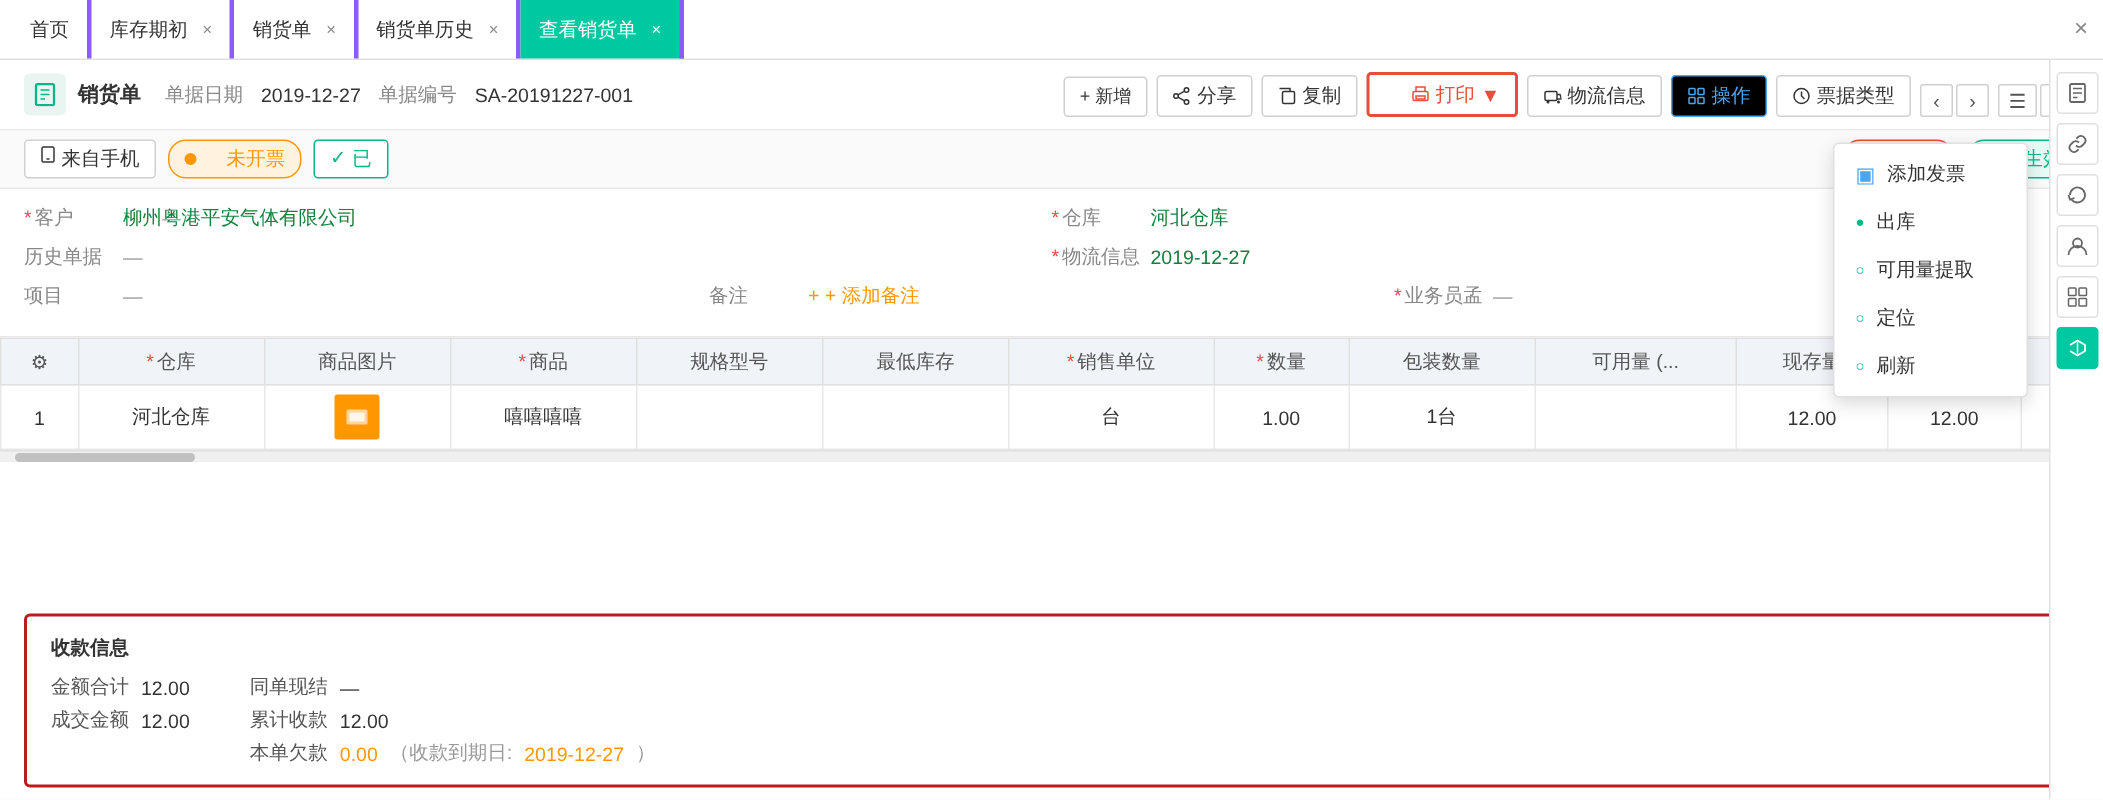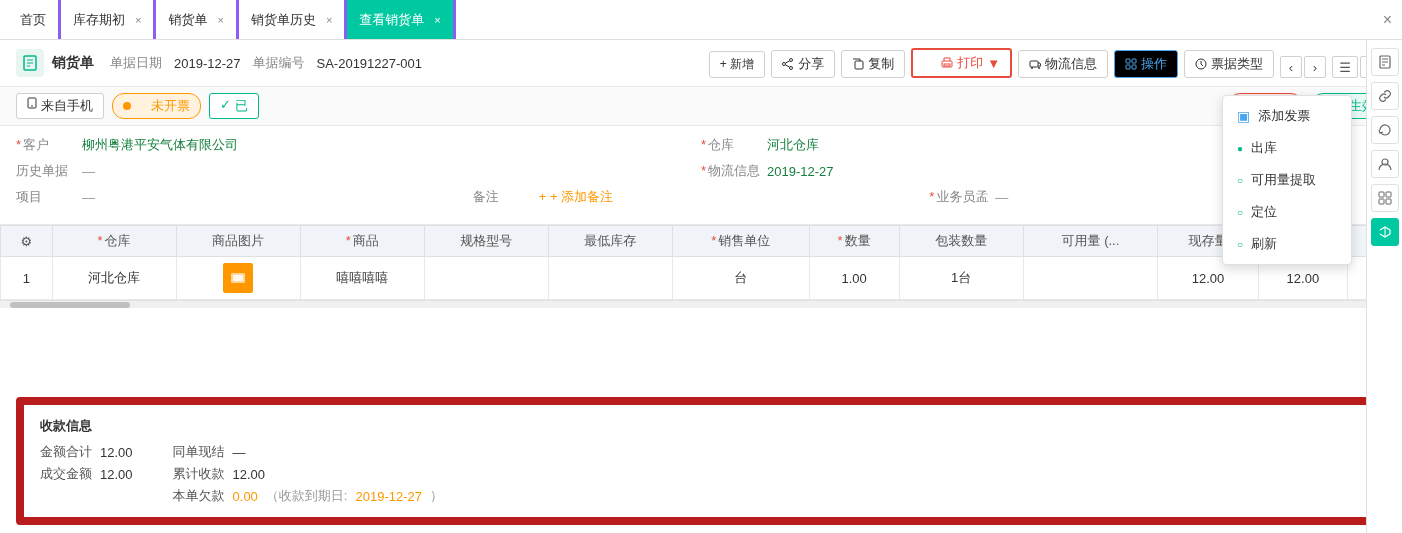--- a/index.html
+++ b/index.html
@@ -130,21 +130,21 @@
     .data-table tr:nth-child(even) { background: #fafafa; }
     .data-table .subtotal-row td { background: #f5f5f5; }
     .product-img {
       width: 30px; height: 30px; background: #ff9800; border-radius: 2px;
       display: flex; align-items: center; justify-content: center;
       margin: auto;
     }
 
     
     .bottom-summary {
-      padding: 12px 16px; border: 8px solid #b91c1c; margin: 8px 16px;
+      padding: 12px 16px; border: 2px solid #b91c1c; margin: 8px 16px;
       border-radius: 4px; flex-shrink: 0;
     }
     .summary-title { font-weight: bold; color: #333; margin-bottom: 8px; font-size: 13px; }
     .summary-rows { display: flex; gap: 40px; }
     .summary-col { display: flex; flex-direction: column; gap: 4px; }
     .summary-row { display: flex; align-items: center; gap: 8px; }
     .summary-label { color: #555; white-space: nowrap; }
     .summary-value { color: #333; }
     .summary-value.orange { color: #ff9800; }
 

